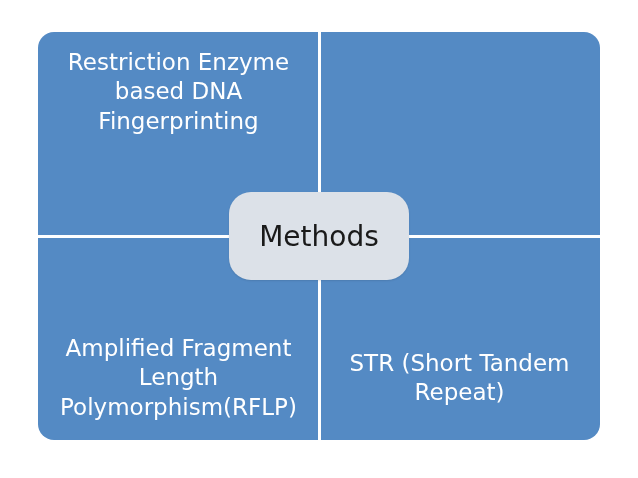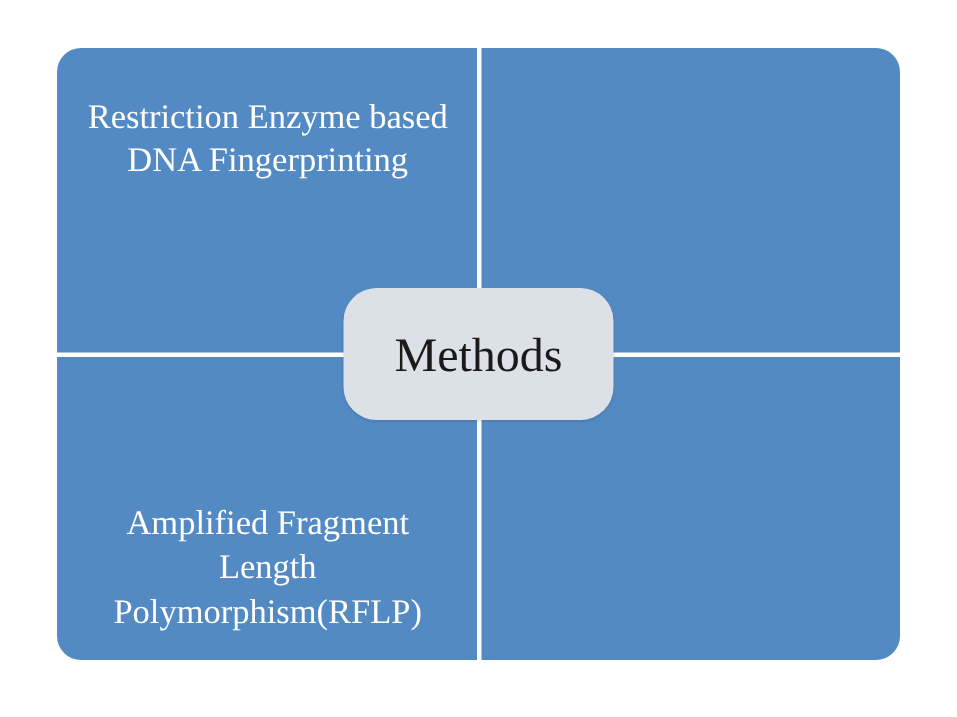--- a/index.html
+++ b/index.html
@@ -10,21 +10,20 @@
     width: 638px;
     height: 478px;
     background: #ffffff;
     font-family: "DejaVu Sans", sans-serif;
     overflow: hidden;
   }
   .canvas {
     position: relative;
     width: 638px;
     height: 478px;
-    font-family: Liberation Serif, serif;
   }
   .matrix {
     position: absolute;
     left: 38px;
     top: 32px;
     width: 562px;
     height: 408px;
     background: #548AC4;
     border-radius: 16px;
     overflow: hidden;
@@ -77,39 +76,42 @@
     top: 50%;
     transform: translate(-50%, -50%);
     width: 180px;
     height: 88px;
     background: #DCE1E8;
     border-radius: 22px;
     display: flex;
     align-items: center;
     justify-content: center;
     color: #1a1a1a;
-    font-size: 32px;
+    font-size: 28px;
     box-shadow: 0 1px 2px rgba(0,0,0,0.10);
   }
 </style>
 </head>
 <body>
 
 <div class="canvas">
   <div class="matrix">
 
     <div class="quadrant q-tl">
       <span class="txt">Restriction Enzyme based DNA Fingerprinting</span>
     </div>
 
 
     <div class="quadrant q-bl">
       <span class="txt">Amplified Fragment Length Polymorphism(RFLP)</span>
     </div>
 
+    <div class="quadrant q-br">
+      <span class="txt">STR (Short Tandem Repeat)</span>
+    </div>
 
     <div class="divider-v"></div>
     <div class="divider-h"></div>
 
     <div class="center-label">
       <span>Methods</span>
     </div>
 
   </div>
 </div>

